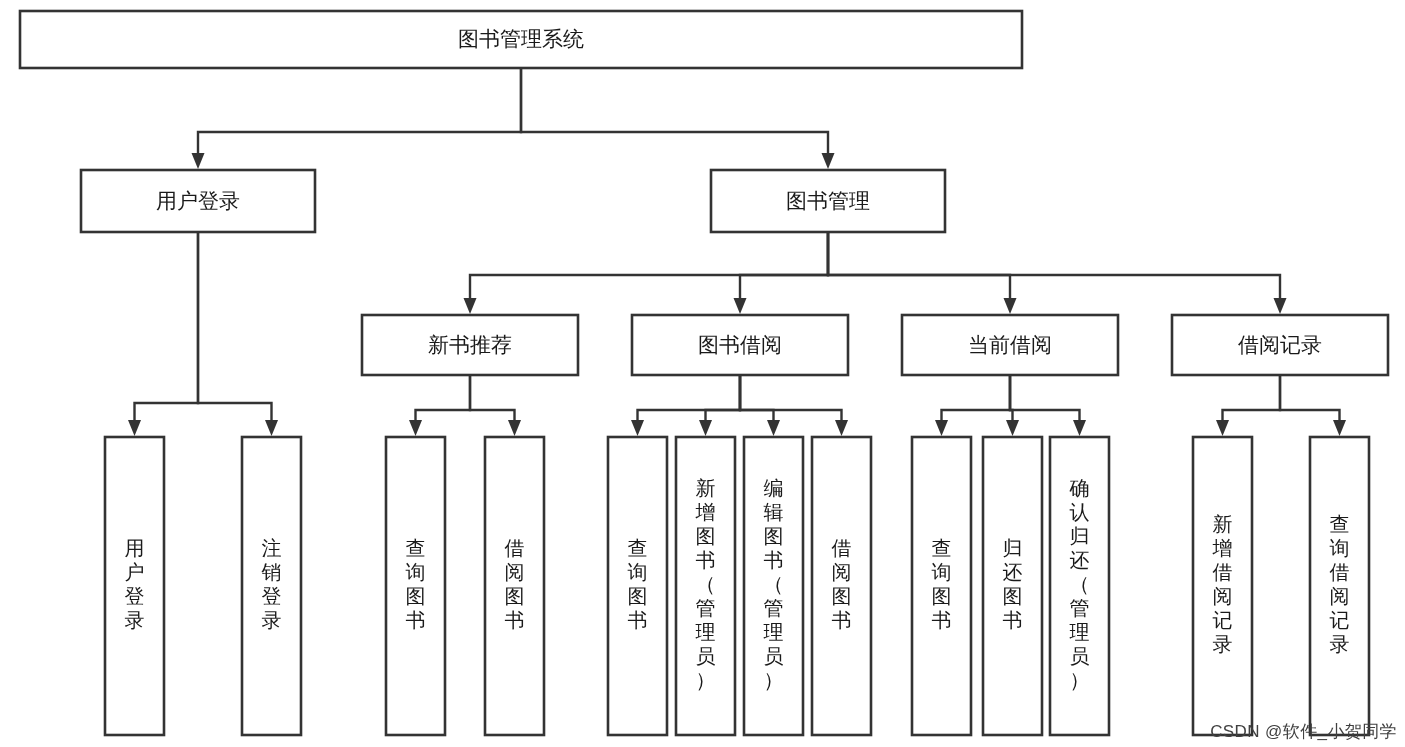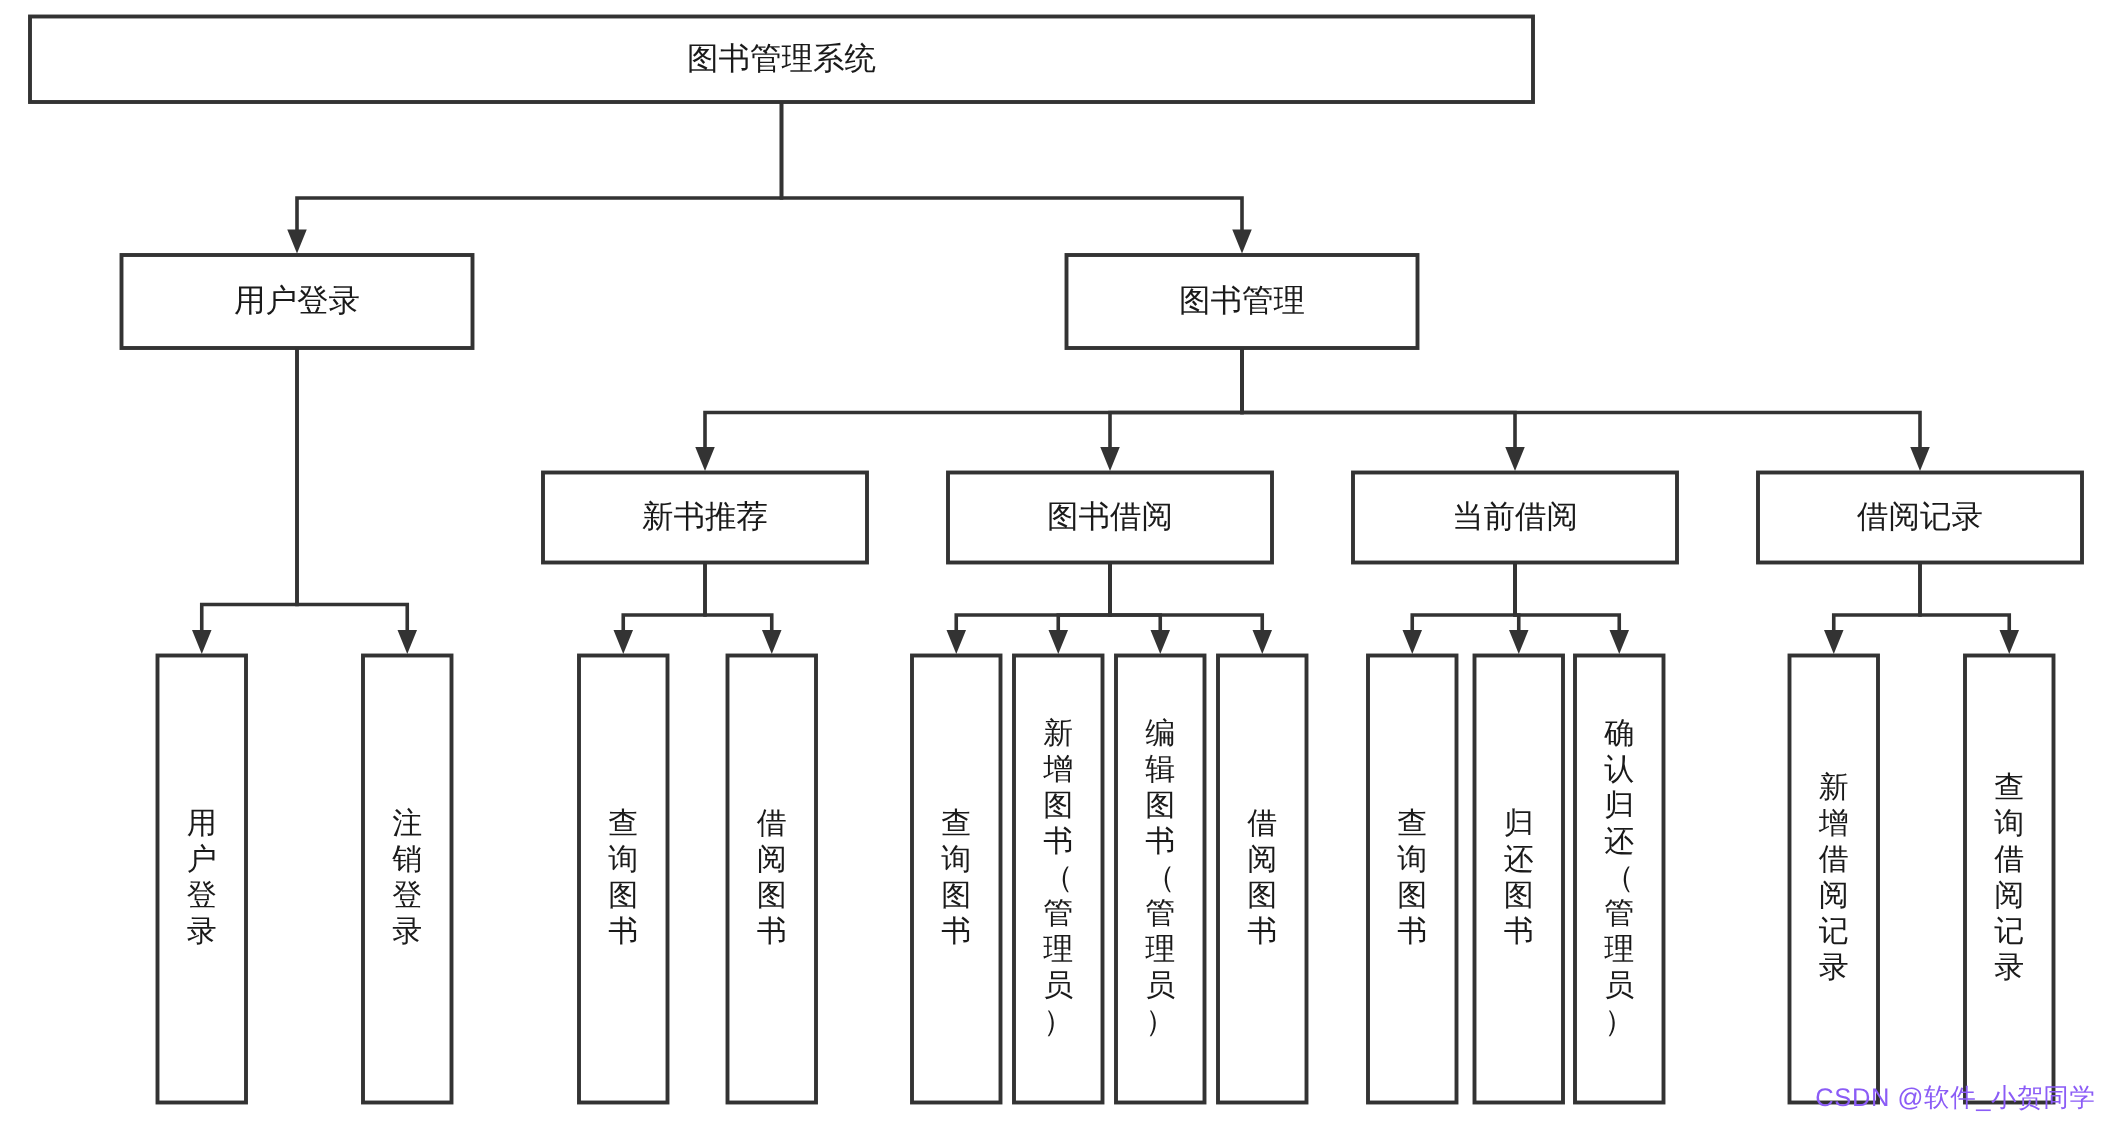--- a/index.html
+++ b/index.html
@@ -46,21 +46,21 @@
   .arrow-head {
     fill: #333333;
     stroke: none;
   }
   .watermark {
     position: absolute;
     right: 8px;
     bottom: 4px;
     font-family: "Liberation Sans", "DejaVu Sans", sans-serif;
     font-size: 17px;
-    color: #8b5cf6;
+    color: #404040;
     letter-spacing: 0.4px;
     white-space: nowrap;
     user-select: none;
   }
 </style>
 </head>
 <body>
 
 <svg id="diagram" viewBox="0 0 1405 747">
   <g id="edges-layer">

